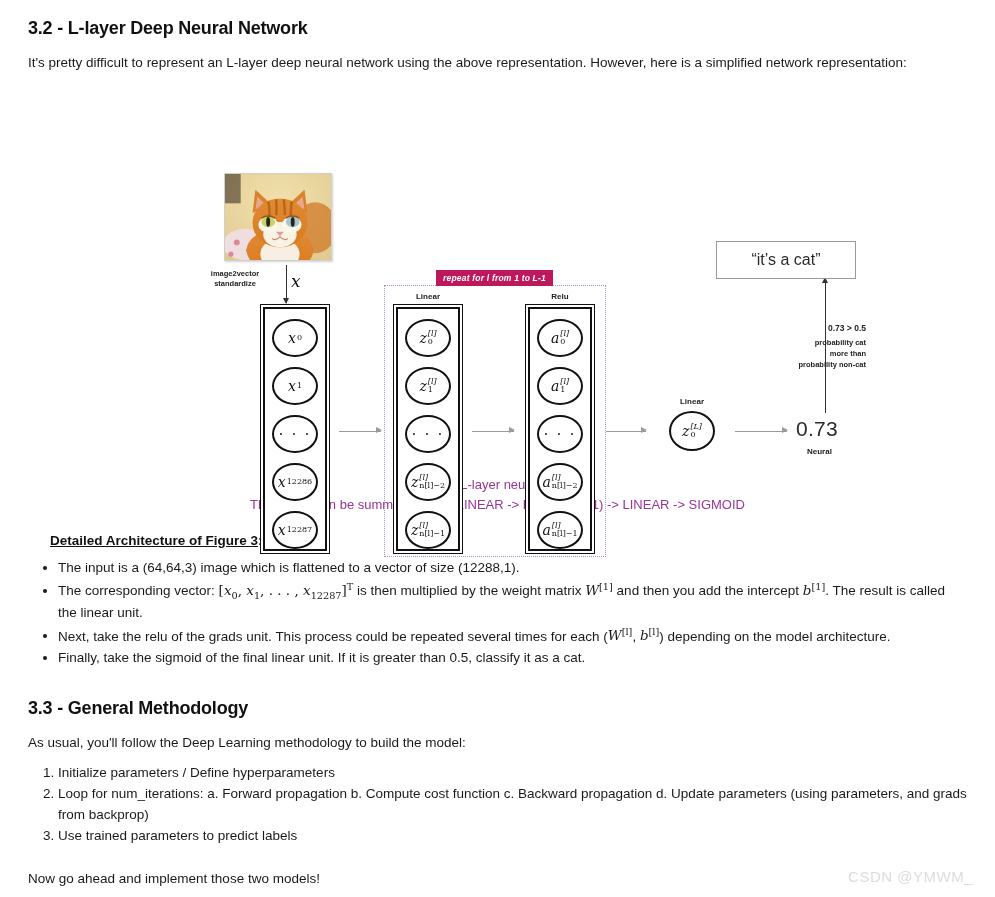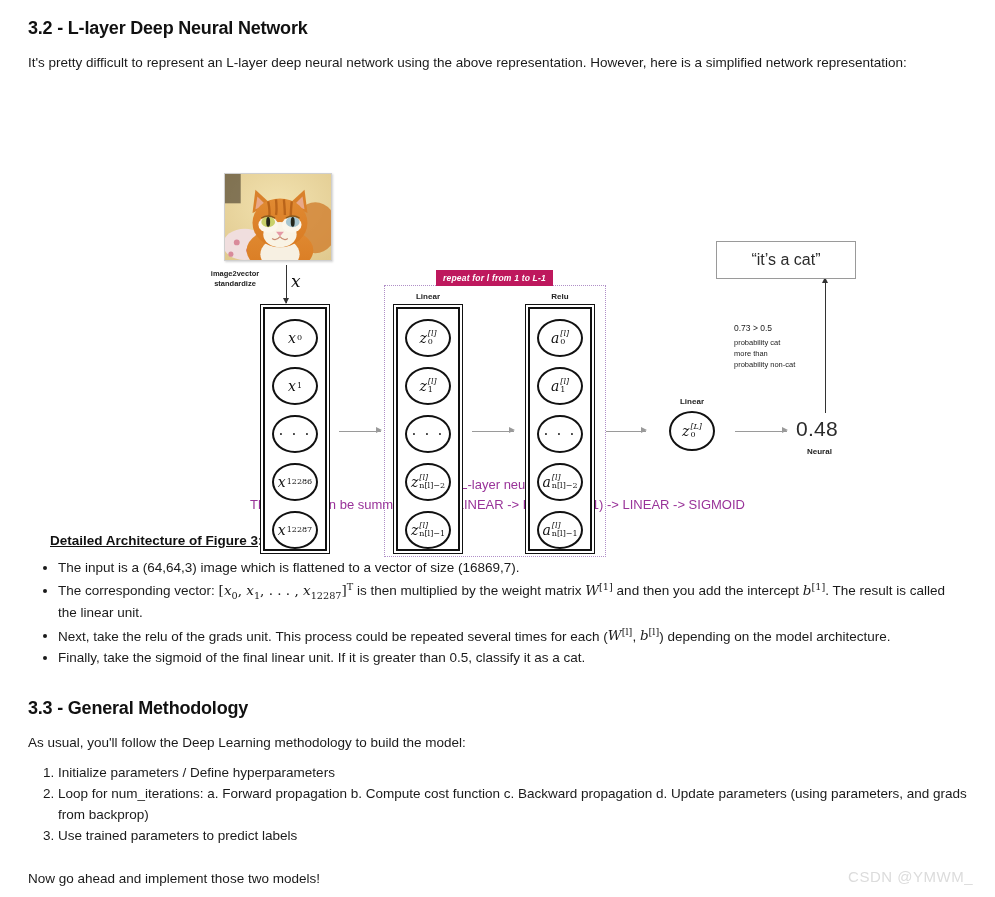--- a/index.html
+++ b/index.html
@@ -218,25 +218,25 @@
   .up-arrow::after {
     content: "";
     position: absolute;
     left: -3px; top: -1px;
     border-left: 3.5px solid transparent;
     border-right: 3.5px solid transparent;
     border-bottom: 6px solid #333;
   }
 
   .prob-note {
-    left: 706px; top: 241px;
+    left: 748px; top: 241px;
     width: 90px;
-    text-align: left;
+    text-align: right;
     font-size: 7.5px;
-    font-weight: normal;
+    font-weight: bold;
     line-height: 1.45;
     color: #222;
   }
   .prob-note .big { font-size: 8.5px; display: block; margin-bottom: 4px; }
 
   .cat-callout {
     left: 688px; top: 160px;
     width: 140px; height: 38px;
     border: 1px solid #9a9a9a;
     background: #fff;
@@ -488,21 +488,21 @@
       <div class="abs h-arrow" id="arr4"></div>
 
       <div class="abs node node-md" id="final-node">
           <span class="base">z</span>
           <span style="display:inline-flex;flex-direction:column;line-height:1;align-items:flex-start;margin-left:1px;">
             <sup>[L]</sup>
             <sub>0</sub>
           </span>
         </div>
 
-      <div class="abs out-value">0.48</div>
+      <div class="abs out-value">0.73</div>
       <div class="abs out-sub">Neural</div>
 
       <div class="abs up-arrow"></div>
 
       <div class="abs prob-note">
         <span class="big">0.73 &gt; 0.5</span>
         <span>probability cat<br>more than<br>probability non-cat</span>
       </div>
 
       <div class="abs cat-callout">“it’s a cat”</div>
@@ -511,21 +511,21 @@
   </div>
 
   <div class="caption">
     <div><b>Figure 3</b><span>: L-layer neural network.</span></div>
     <div>The model can be summarized as: [LINEAR -&gt; RELU] × (L-1) -&gt; LINEAR -&gt; SIGMOID</div>
   </div>
 
   <div class="detailed-head"><span class="u">Detailed Architecture of Figure 3</span><span>:</span></div>
 
   <ul class="bullets">
-    <li>The input is a (64,64,3) image which is flattened to a vector of size (16869,7).</li>
+    <li>The input is a (64,64,3) image which is flattened to a vector of size (12288,1).</li>
     <li>
       <span>The corresponding vector: </span><span class="mth"><span class="up">[</span><span>x</span><sub>0</sub><span class="up">, </span><span>x</span><sub>1</sub><span class="up">, . . . , </span><span>x</span><sub>12287</sub><span class="up">]</span><sup>T</sup></span><span> is then multiplied by the weight matrix </span><span class="mth"><span>W</span><sup>[1]</sup></span><span> and then you add the intercept </span><span class="mth"><span>b</span><sup>[1]</sup></span><span>. The result is called the linear unit.</span>
     </li>
     <li>
       <span>Next, take the relu of the grads unit. This process could be repeated several times for each (</span><span class="mth"><span>W</span><sup>[l]</sup></span><span>, </span><span class="mth"><span>b</span><sup>[l]</sup></span><span>) depending on the model architecture.</span>
     </li>
     <li>Finally, take the sigmoid of the final linear unit. If it is greater than 0.5, classify it as a cat.</li>
   </ul>
 
   <h2 class="section-title" style="margin-top:30px;">3.3 - General Methodology</h2>

